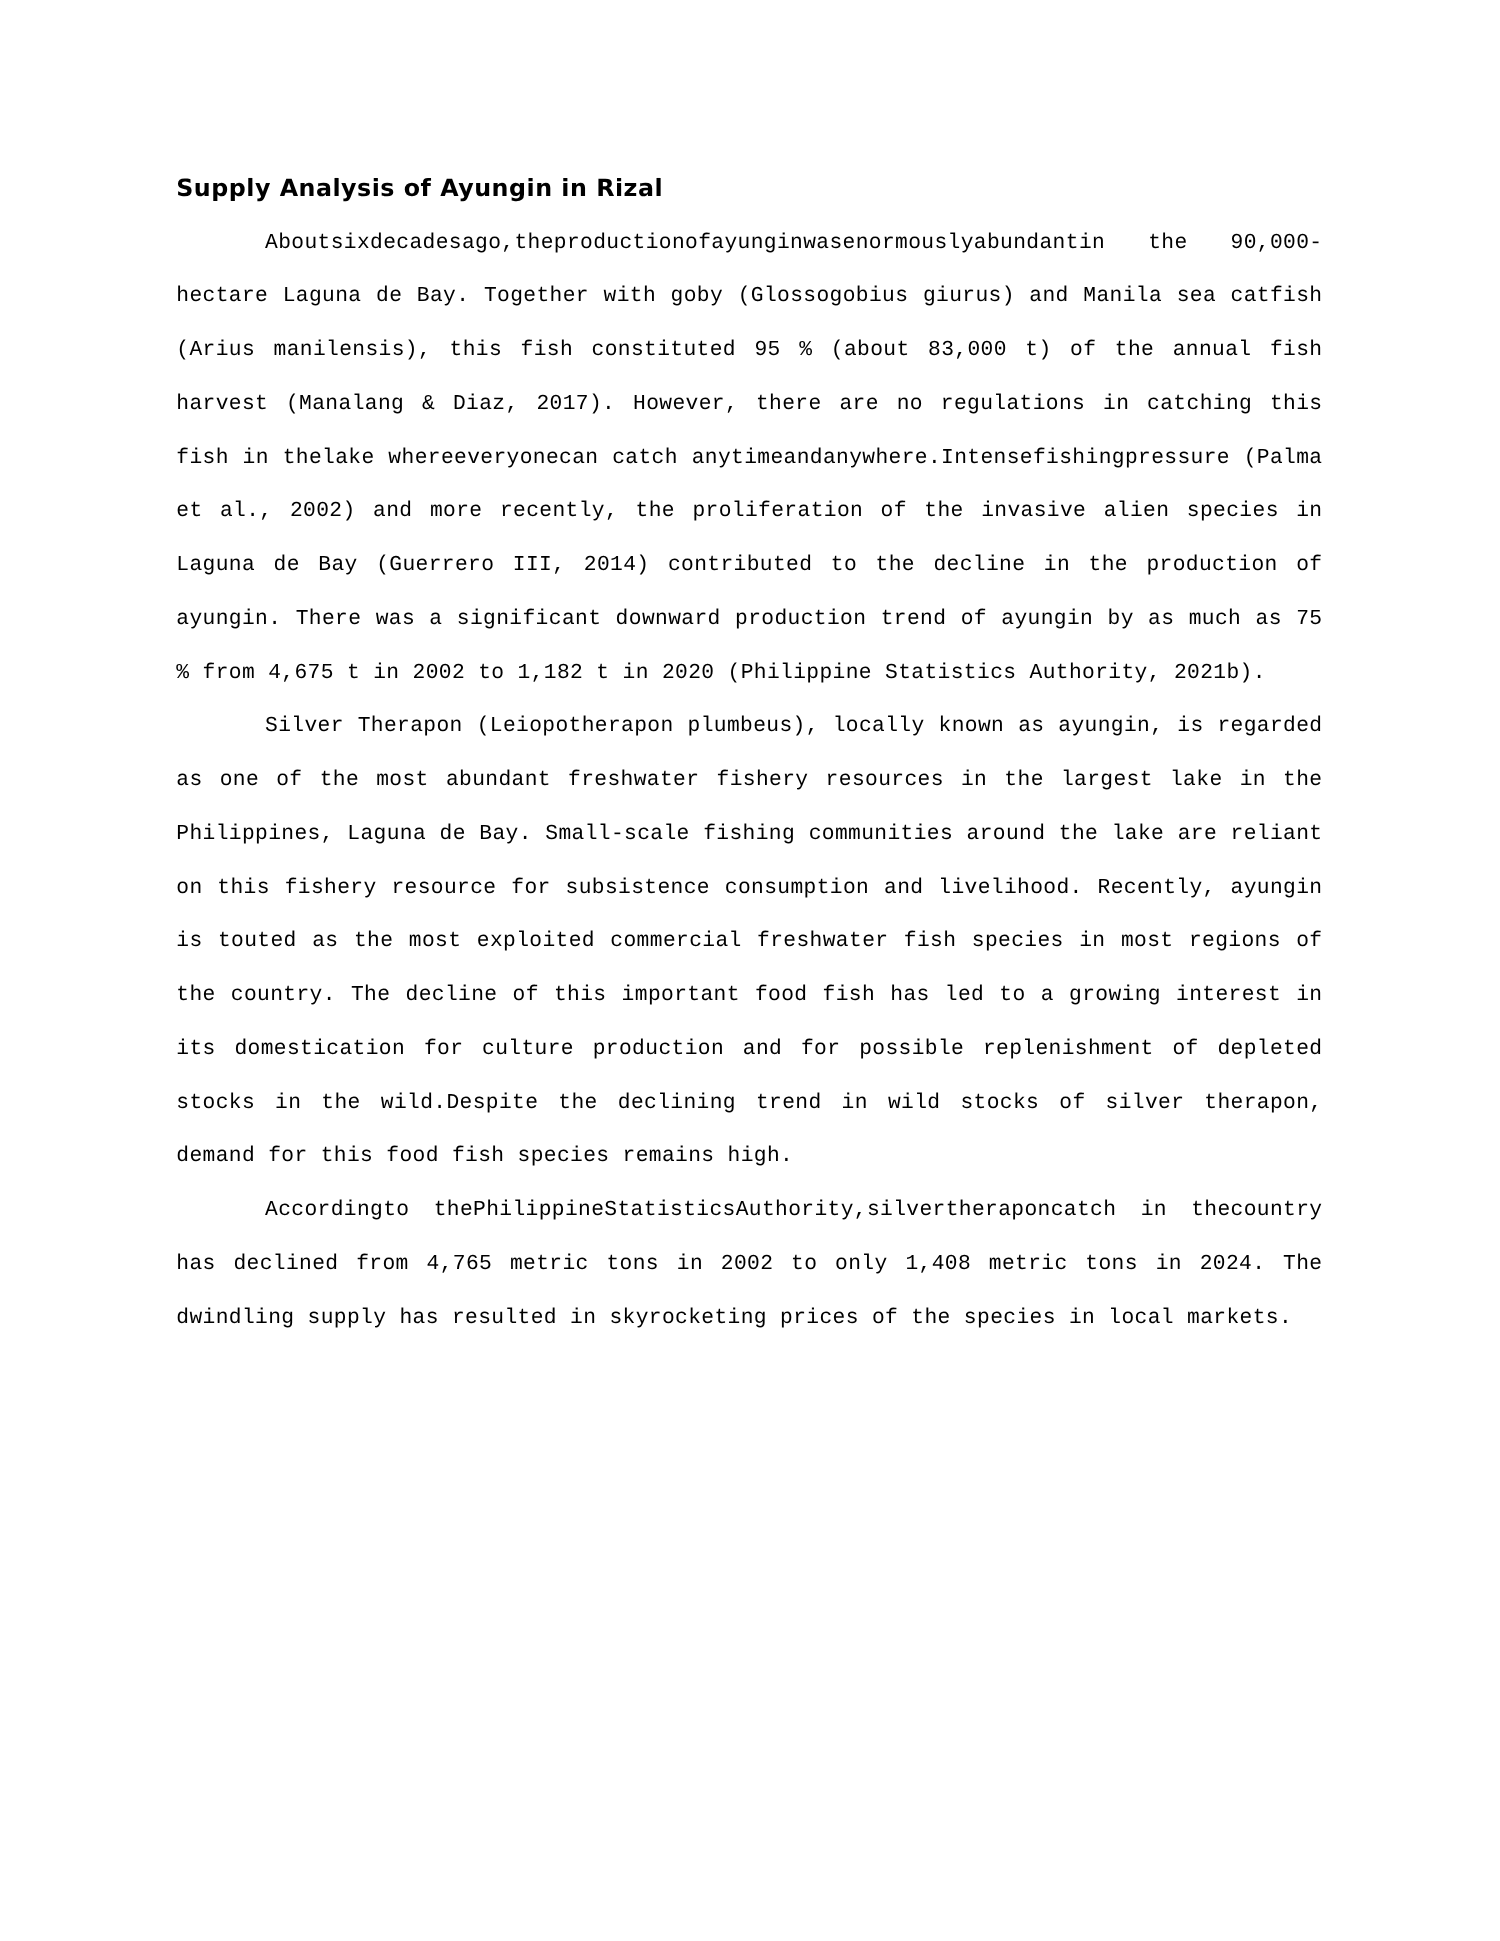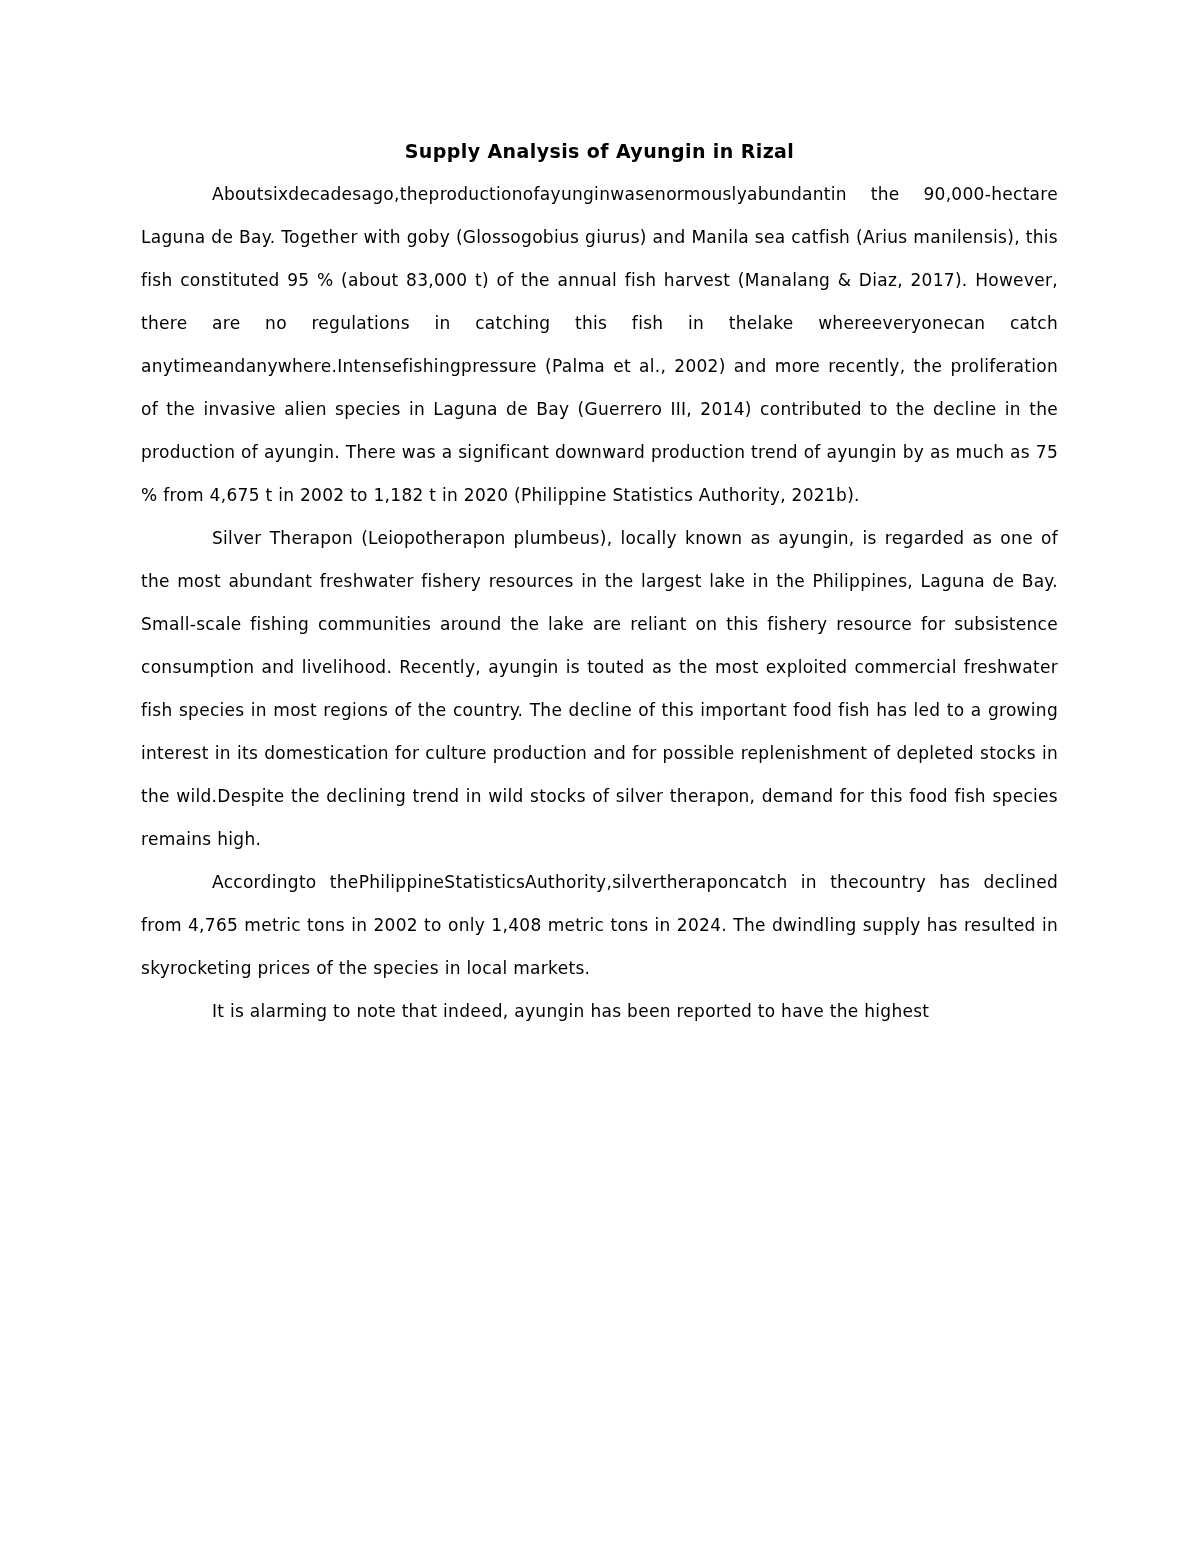--- a/index.html
+++ b/index.html
@@ -20,33 +20,33 @@
     left: 141px;
     top: 130px;
     width: 917px;
   }
   .doc-title {
     font-size: 19px;
     font-weight: bold;
     line-height: 43px;
     letter-spacing: 0.4px;
     margin: 0;
-    text-align: center;
+    text-align: left;
   }
   .para {
     font-size: 17px;
     line-height: 43px;
     letter-spacing: 0.3px;
     text-align: justify;
     text-indent: 71px;
     margin: 0;
+    font-family: Liberation Mono, monospace;
   }
 </style>
 </head>
 <body>
 
 <main class="page">
   <h1 class="doc-title">Supply Analysis of Ayungin in Rizal</h1>
   <p class="para">Aboutsixdecadesago,theproductionofayunginwasenormouslyabundantin the 90,000-hectare Laguna de Bay. Together with goby (Glossogobius giurus) and Manila sea catfish (Arius manilensis), this fish constituted 95 % (about 83,000 t) of the annual fish harvest (Manalang &amp; Diaz, 2017). However, there are no regulations in catching this fish in thelake whereeveryonecan catch anytimeandanywhere.Intensefishingpressure (Palma et al., 2002) and more recently, the proliferation of the invasive alien species in Laguna de Bay (Guerrero III, 2014) contributed to the decline in the production of ayungin. There was a significant downward production trend of ayungin by as much as 75 % from 4,675 t in 2002 to 1,182 t in 2020 (Philippine Statistics Authority, 2021b).</p>
   <p class="para">Silver Therapon (Leiopotherapon plumbeus), locally known as ayungin, is regarded as one of the most abundant freshwater fishery resources in the largest lake in the Philippines, Laguna de Bay. Small-scale fishing communities around the lake are reliant on this fishery resource for subsistence consumption and livelihood. Recently, ayungin is touted as the most exploited commercial freshwater fish species in most regions of the country. The decline of this important food fish has led to a growing interest in its domestication for culture production and for possible replenishment of depleted stocks in the wild.Despite the declining trend in wild stocks of silver therapon, demand for this food fish species remains high.</p>
   <p class="para">Accordingto thePhilippineStatisticsAuthority,silvertheraponcatch in thecountry has declined from 4,765 metric tons in 2002 to only 1,408 metric tons in 2024. The dwindling supply has resulted in skyrocketing prices of the species in local markets.</p>
-  <p class="para">It is alarming to note that indeed, ayungin has been reported to have the highest</p>
 </main>
 
 </body></html>

